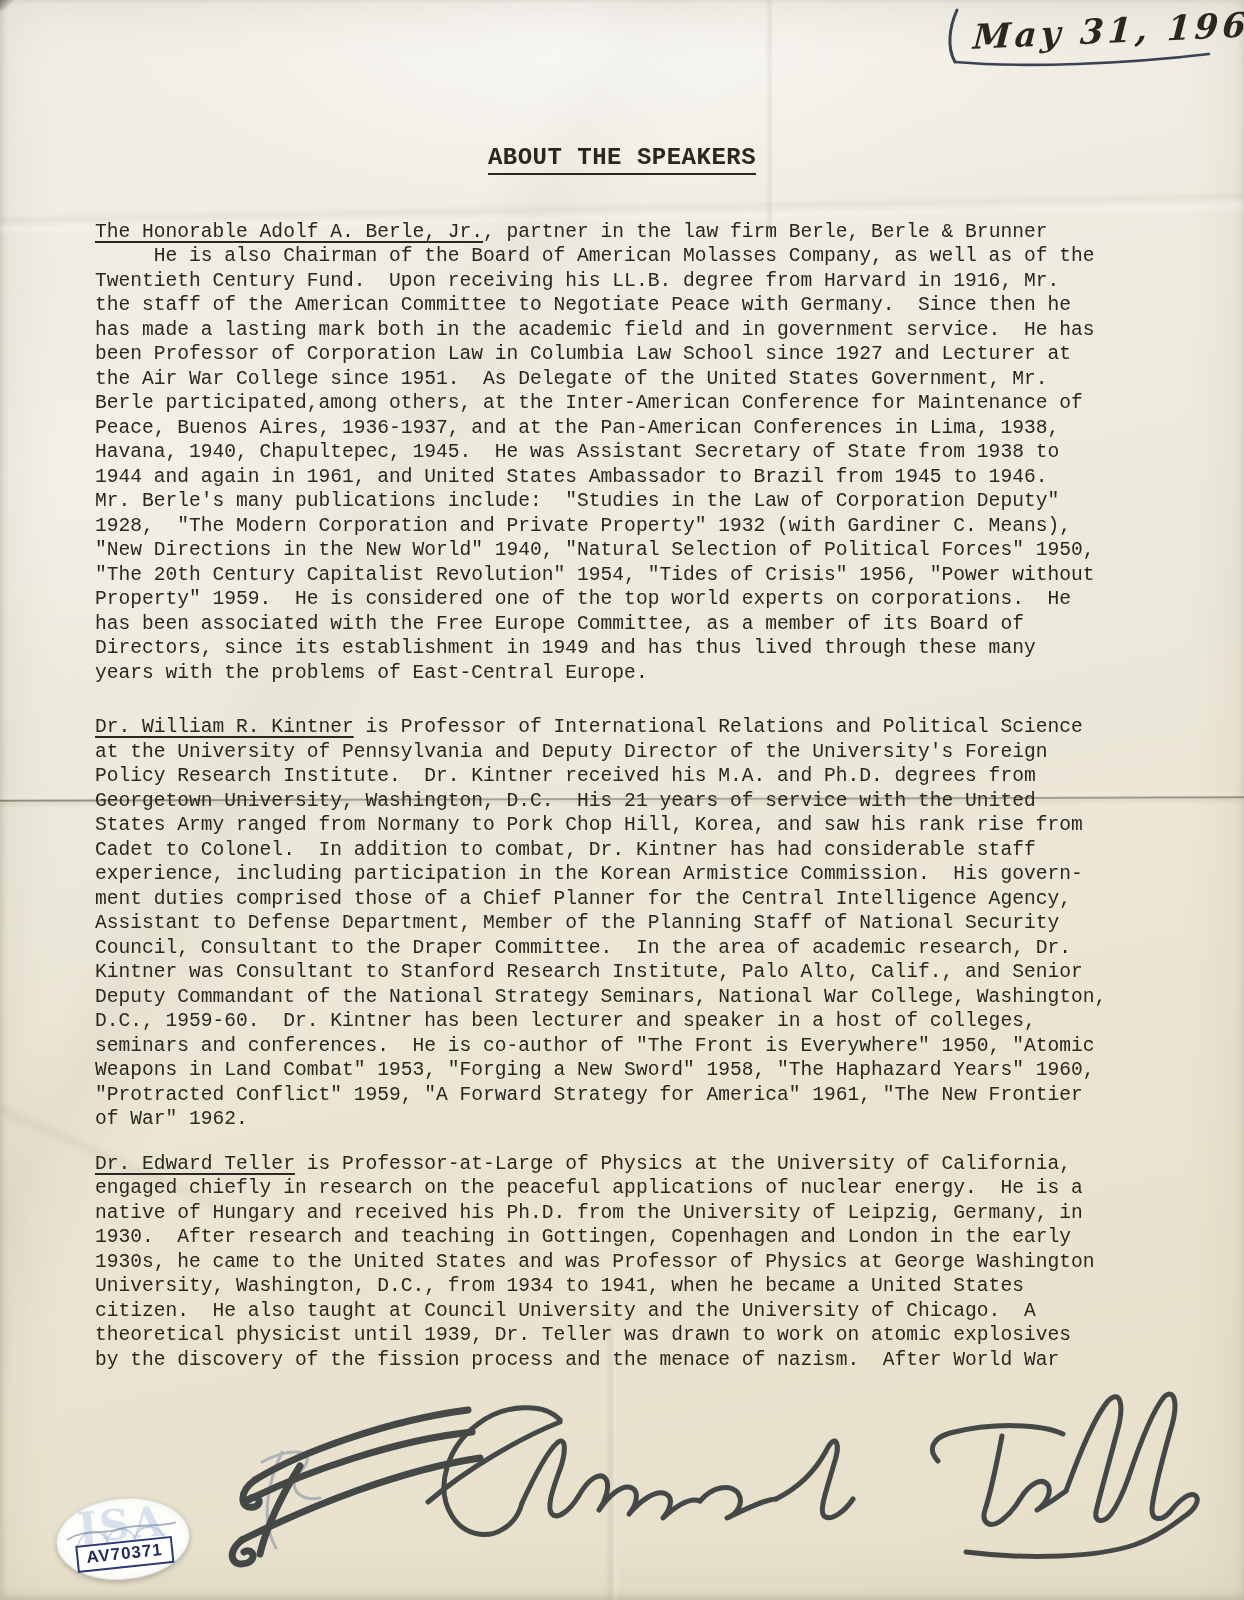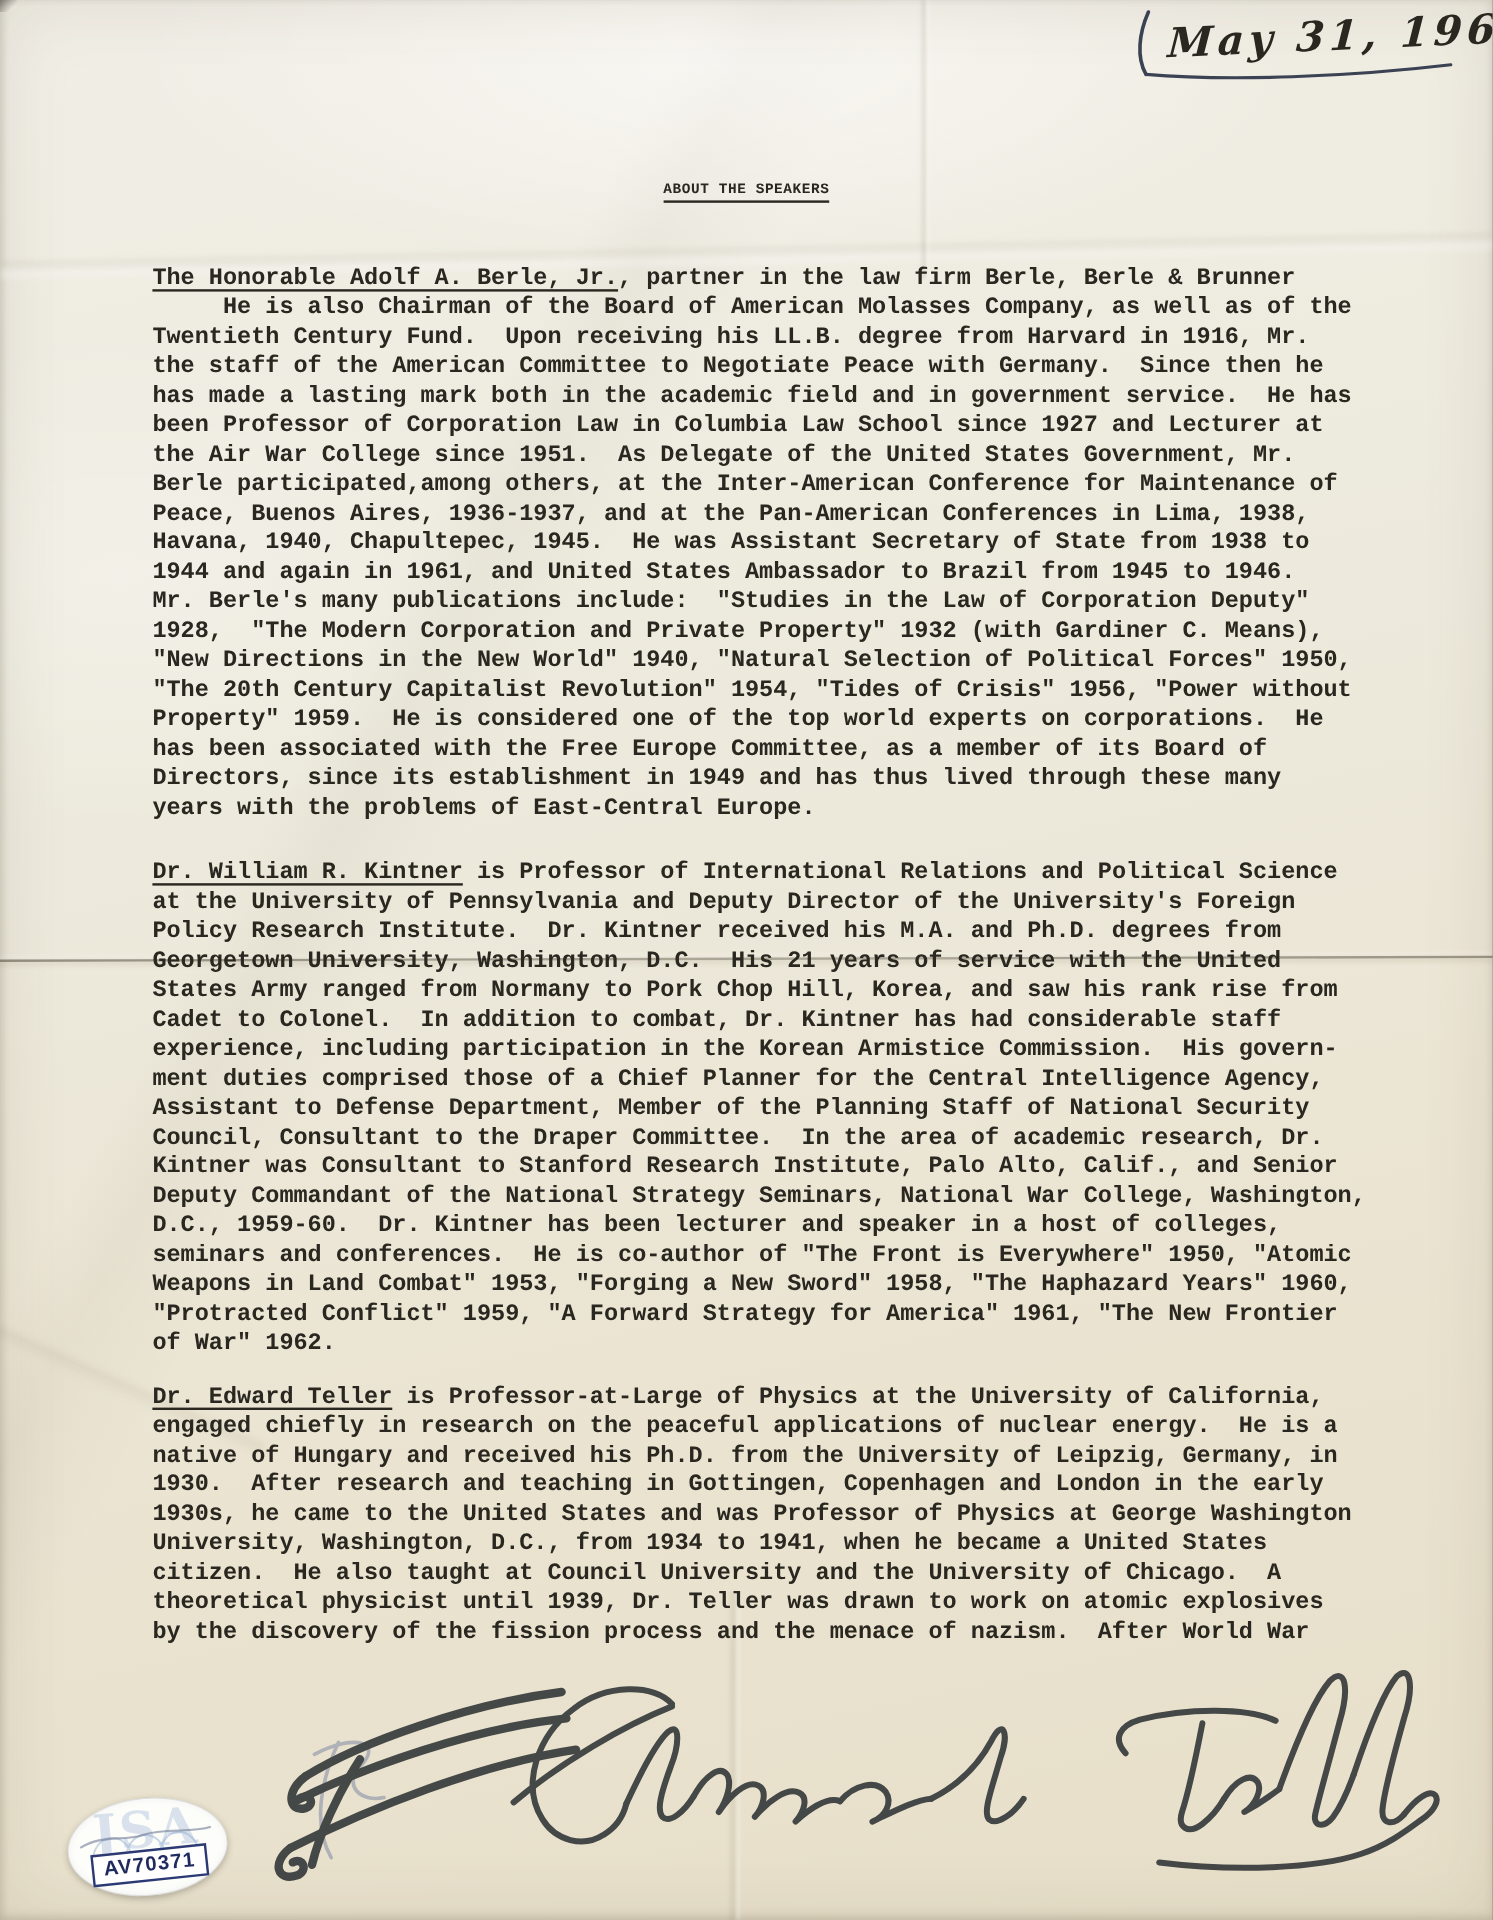--- a/index.html
+++ b/index.html
@@ -56,26 +56,26 @@
   .date-text{
     position:absolute;left:68px;top:8px;
     font-family:"DejaVu Serif",serif;font-style:italic;font-weight:bold;
     font-size:34px;letter-spacing:4px;white-space:nowrap;
     transform:rotate(-2.5deg) skewX(-6deg);
   }
   
   .content{position:absolute;left:95px;top:146px;width:1054px;}
   .doc-title{
     text-align:center;margin:0 0 49px 0;
-    font-size:12px;font-weight:bold;line-height:24.5px;letter-spacing:.5px;
+    font-size:24px;font-weight:bold;line-height:24.5px;letter-spacing:.5px;
   }
   .doc-title span{
     border-bottom:2.5px solid #29271f;padding-bottom:2px;
   }
-  .para{font-size:19.6px;font-weight:700;line-height:24.5px;margin-left:32px;}
+  .para{font-size:19.6px;font-weight:400;line-height:24.5px;}
   .para .line{white-space:pre;height:24.5px;}
   .para .u{
     text-decoration:underline;
     text-decoration-thickness:2px;
     text-underline-offset:4px;
   }
   #paragraphs .para:nth-child(2){margin-top:30px;}
   #paragraphs .para:nth-child(3){margin-top:20px;}
   
   .sig-svg{position:absolute;left:0;top:0;pointer-events:none;}

